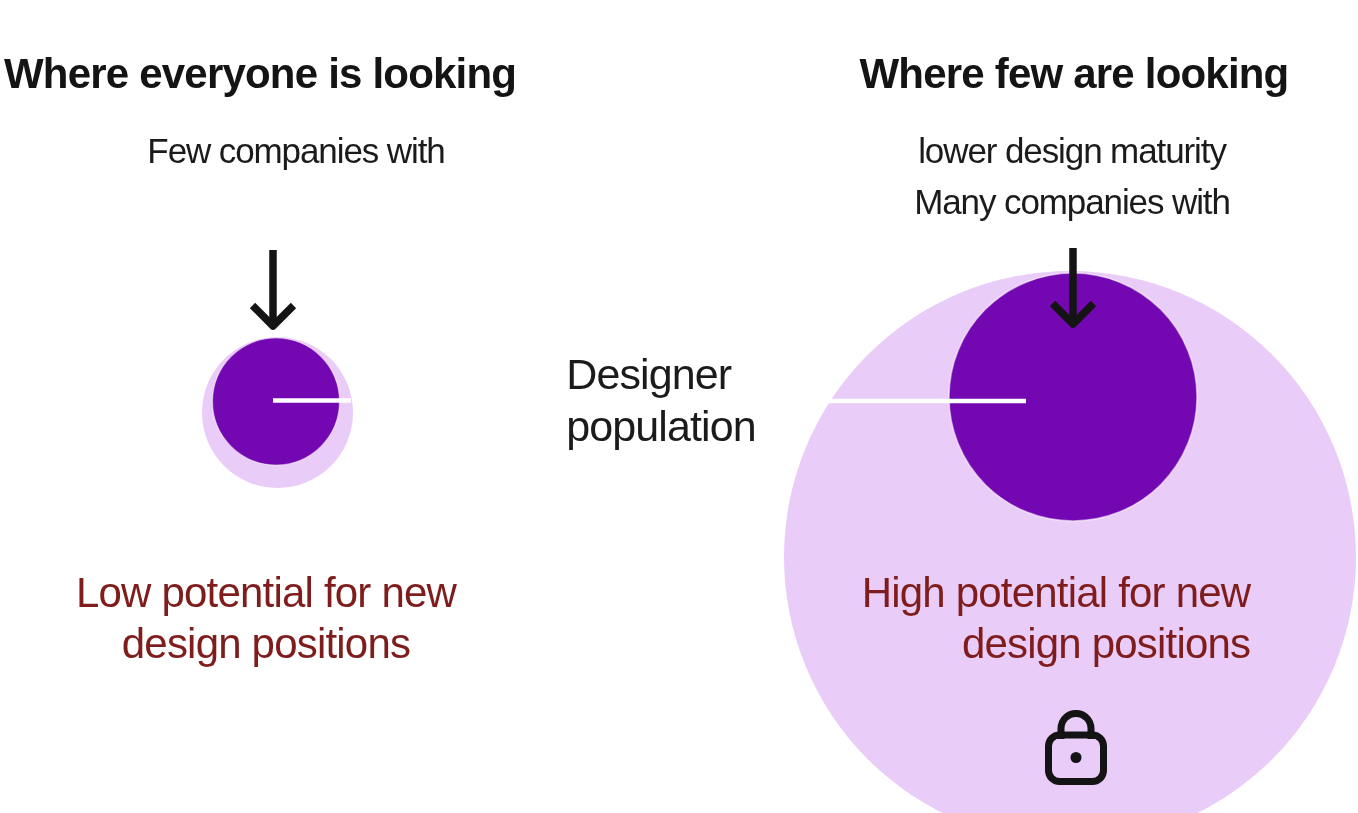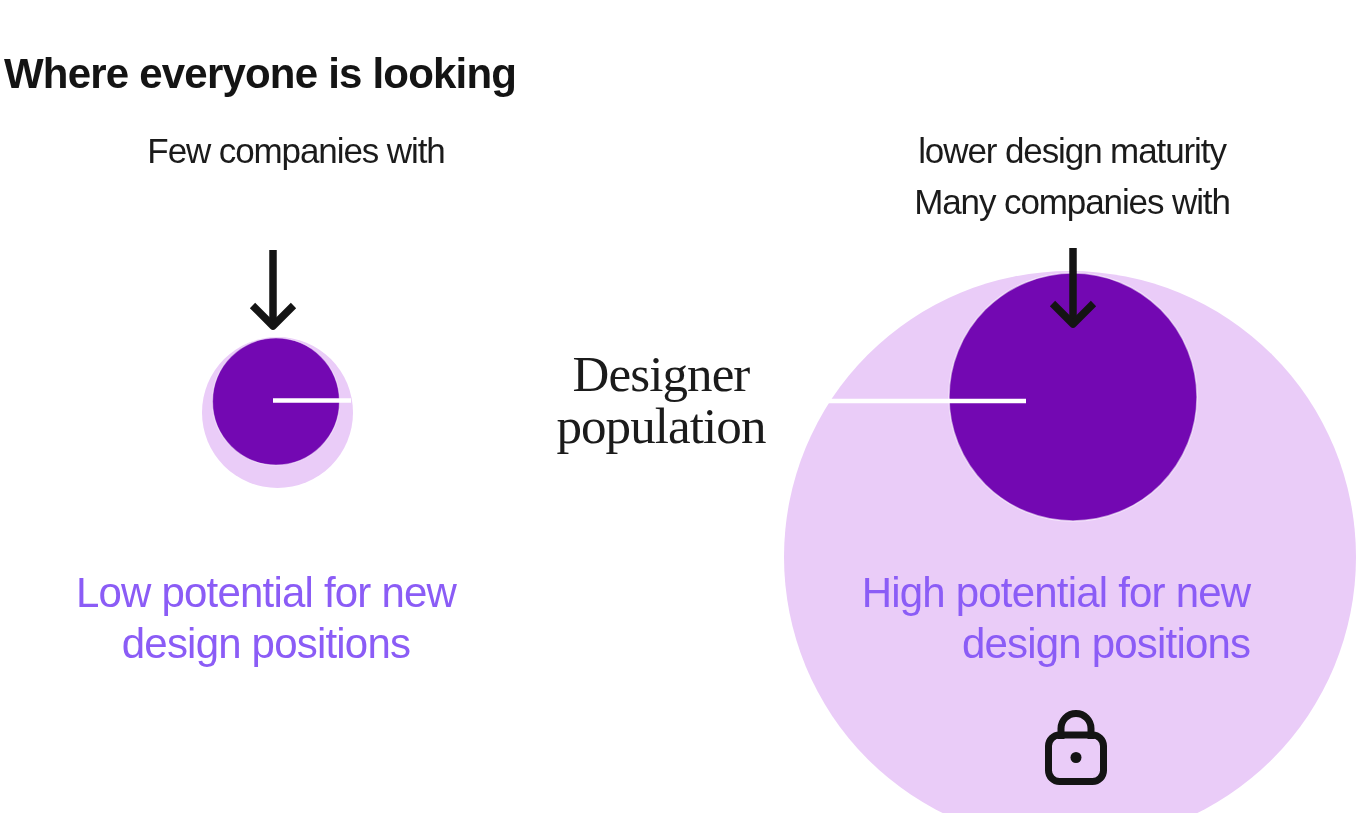--- a/index.html
+++ b/index.html
@@ -43,33 +43,31 @@
     letter-spacing: -1.1px;
     color: #1b1b1b;
     text-align: center;
     transform: translateX(-50%);
   }
   .caption {
     font-size: 42px;
     line-height: 51px;
     font-weight: 400;
     letter-spacing: -0.8px;
-    color: #8b5cf6;
+    color: #7f1d1d;
     text-align: center;
     transform: translateX(-50%);
   }
   .center-label {
-    font-size: 51px;
+    font-size: 43px;
     line-height: 52px;
     font-weight: 400;
     letter-spacing: -0.9px;
     color: #1b1b1b;
-    text-align: center;
     transform: translateX(-50%);
-    font-family: Liberation Serif, serif;
   }
 </style>
 </head>
 <body>
 
 <div class="canvas">
 
   <svg class="layer-svg" viewBox="0 0 1358 813" xmlns="http://www.w3.org/2000/svg">
 
     <circle cx="1070" cy="517" r="286" fill="#eaccf8"></circle>
@@ -105,20 +103,21 @@
 
   <div class="txt subtitle" style="left:296px; top:85px;">
     <div>Few companies with</div>
   </div>
 
   <div class="txt caption" style="left:266px; top:527px;">
     <div>Low potential for new</div>
     <div>design positions</div>
   </div>
 
+  <div class="txt title" style="left:1074px; top:11px; transform:translateX(-50%);">Where few are looking</div>
 
   <div class="txt subtitle" style="left:1072px; top:85px;">
     <div>lower design maturity</div>
     <div>Many companies with</div>
   </div>
 
   <div class="txt caption" style="left:1056px; top:527px;text-align:right;">
     <div>High potential for new</div>
     <div>design positions</div>
   </div>

